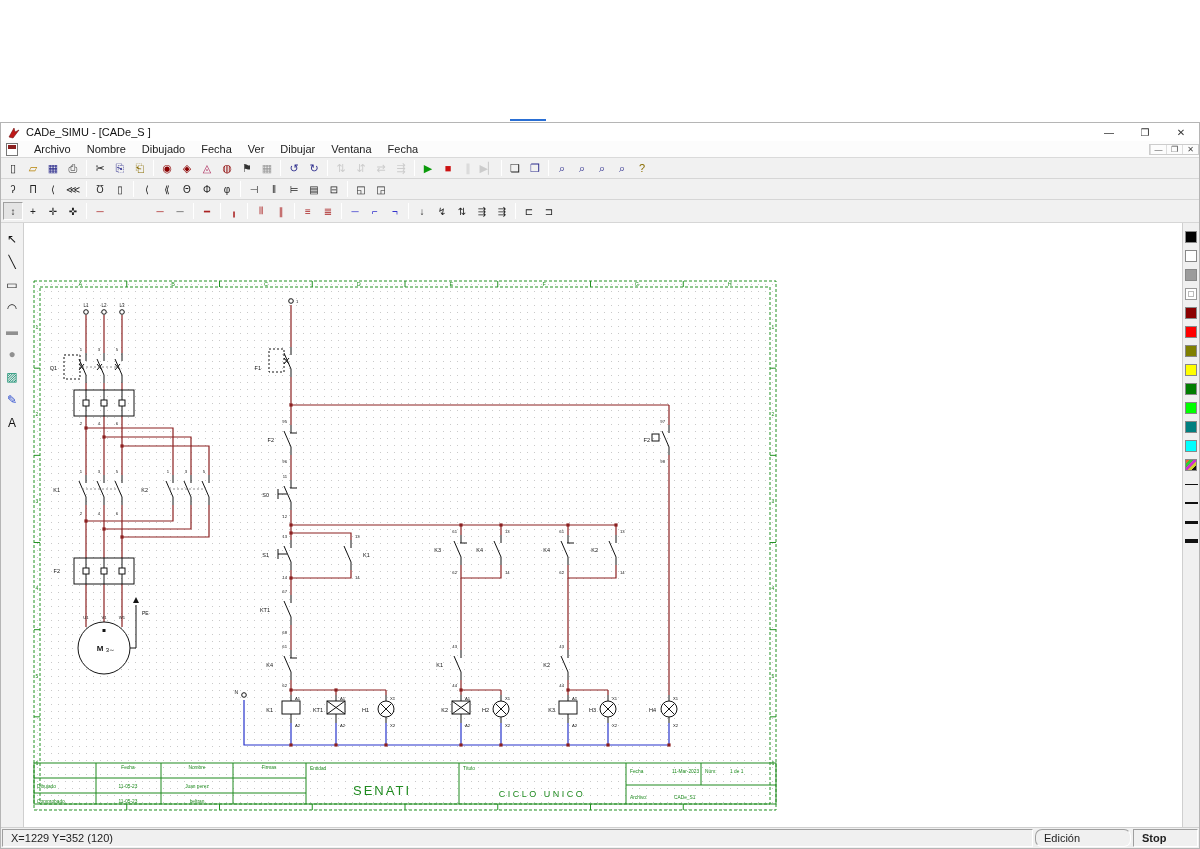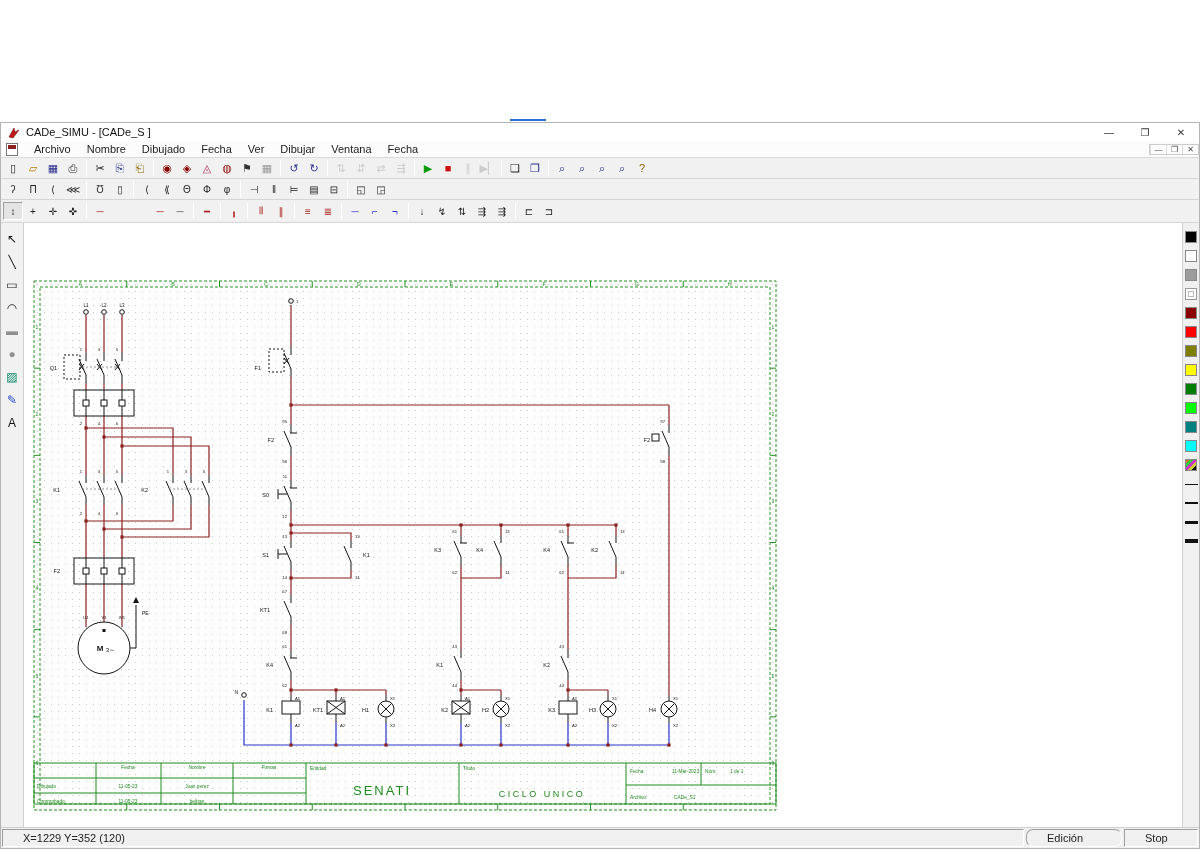--- a/index.html
+++ b/index.html
@@ -32,24 +32,24 @@
   .sheet { position:absolute; left:10px; top:58px; width:742px; height:529px; background:#fff;
            background-image:radial-gradient(circle, #c9c9c9 0.7px, transparent 0.9px); background-size:7px 7px; }
   .schematic-svg { position:absolute; left:0; top:0; }
   .palette { width:17px; background:#f0f0f0; border-left:1px solid #cfcfcf; display:flex; flex-direction:column; align-items:center; padding-top:8px; }
   .swatch { width:12px; height:12px; margin-bottom:7px; border:1px solid #888; }
   .swatch.outline { background:#fff; border:1px solid #999; box-shadow:inset 0 0 0 2px #fff, inset 0 0 0 3px #bbb; }
   .swatch.rainbow { background:linear-gradient(135deg,#e63 0 20%,#3c3 20% 40%,#c3c 40% 60%,#cc3 60% 80%,#111 80%); }
   .lw { width:13px; height:12px; margin-bottom:7px; display:flex; align-items:center; }
   .lw div { width:13px; background:#111; }
   .statusbar { height:21px; background:#f0f0f0; border-top:1px solid #d0d0d0; display:flex; font-size:11px; color:#222; }
-  .spanel { border:1px solid; border-color:#9f9f9f #fff #fff #9f9f9f; margin:1px; padding:1px 20px; display:flex; align-items:center; }
+  .spanel { border:1px solid; border-color:#9f9f9f #fff #fff #9f9f9f; margin:1px; padding:1px 8px; display:flex; align-items:center; }
   .spanel.coords { flex:1; }
   .spanel.mode { width:96px;border-radius:7px; }
-  .spanel.state { width:74px; }
+  .spanel.state { width:65px;font-weight:bold; }
 </style>
 </head>
 <body>
 
 <div class="screen">
   <div class="stray-line"></div>
 
   <div class="window">
     <div class="titlebar">
       <svg class="app-icon" viewBox="0 0 13 13">

